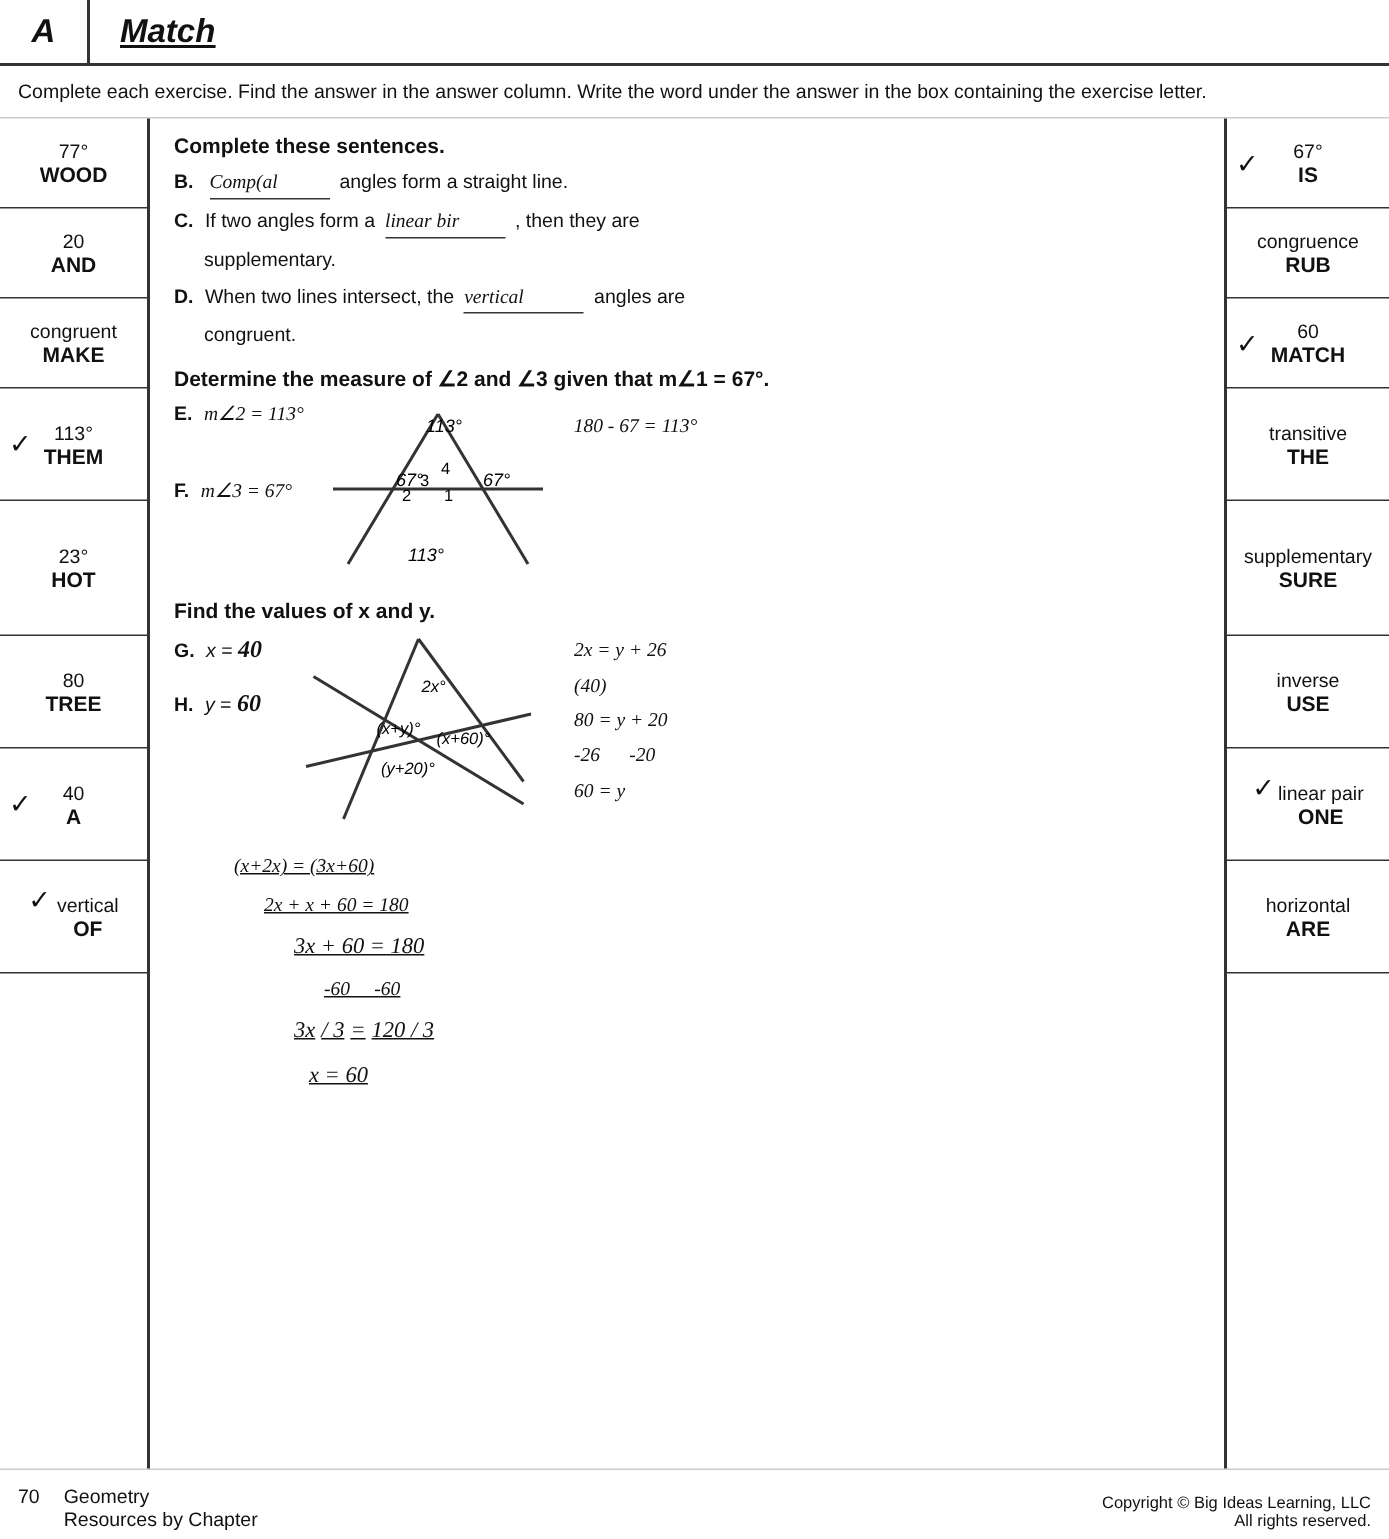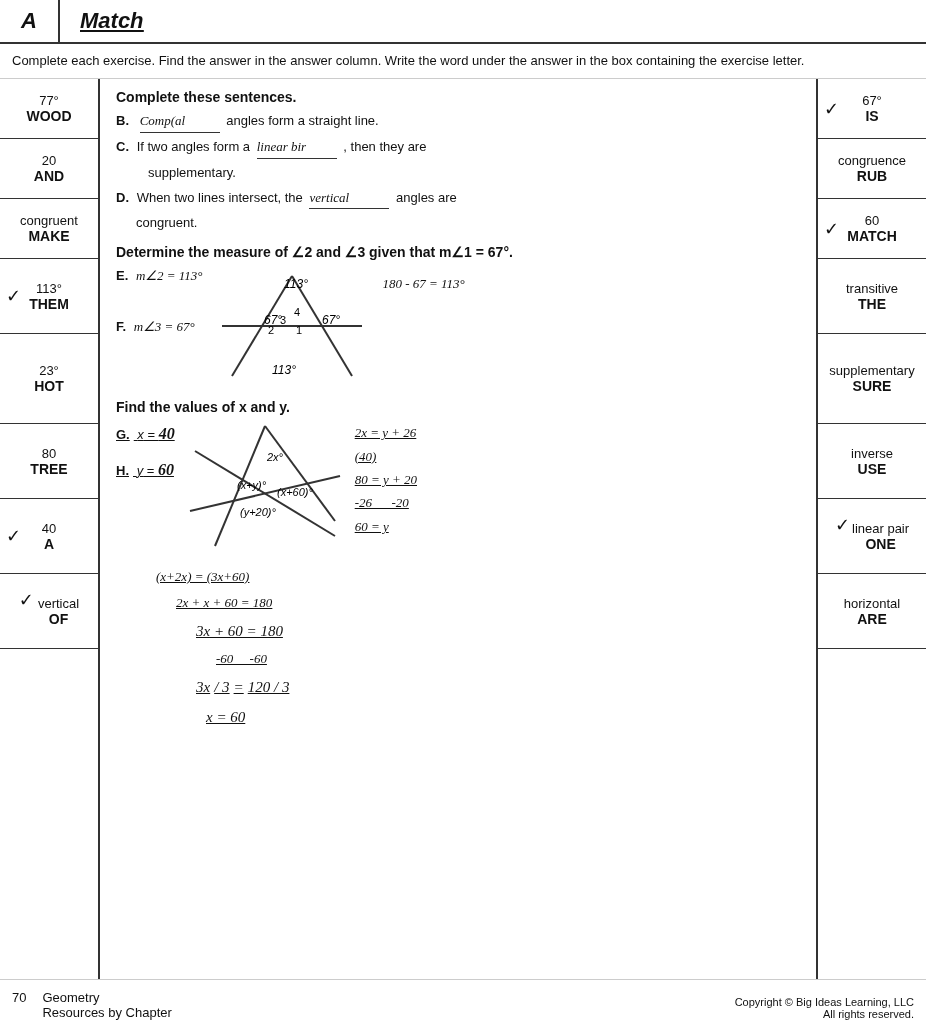--- a/index.html
+++ b/index.html
@@ -260,21 +260,21 @@
       <span class="blank handwritten-ans">Comp(al</span>
       <span> angles form a straight line.</span>
     </div>
 
     <div class="exercise-line">
       <span class="letter">C.</span>
       <span>If two angles form a </span>
       <span class="blank handwritten-ans">linear bir</span>
       <span>, then they are</span>
     </div>
-    <div class="exercise-line" style="margin-left:32px;">
+    <div class="exercise-line" style="margin-left:20px;">
       <span>supplementary.</span>
     </div>
 
     <div class="exercise-line">
       <span class="letter">D.</span>
       <span>When two lines intersect, the </span>
       <span class="blank handwritten-ans">vertical</span>
       <span>angles are</span>
     </div>
     <div class="exercise-line" style="margin-left:20px;">
@@ -316,21 +316,21 @@
 
         <div style="margin-top:10px;">
           <span class="handwritten-ans">180 - 67 = 113°</span>
         </div>
       </div>
     </div>
 
     <div class="find-section" style="margin-top:10px;">
       <div class="section-title">Find the values of x and y.</div>
 
-      <div style="display:flex; align-items:flex-start; gap:10px; margin-top:4px;text-decoration:underline;">
+      <div style="display:flex; align-items:flex-start; gap:24px; margin-top:4px;">
         <div>
           <div class="exercise-line">
             <span class="letter">G.</span>
             <span><em>x</em> = </span>
             <span class="handwritten-ans" style="font-size:16px; font-weight:bold;">40</span>
           </div>
           <div class="exercise-line" style="margin-top:10px;">
             <span class="letter">H.</span>
             <span><em>y</em> = </span>
             <span class="handwritten-ans" style="font-size:16px; font-weight:bold;">60</span>

